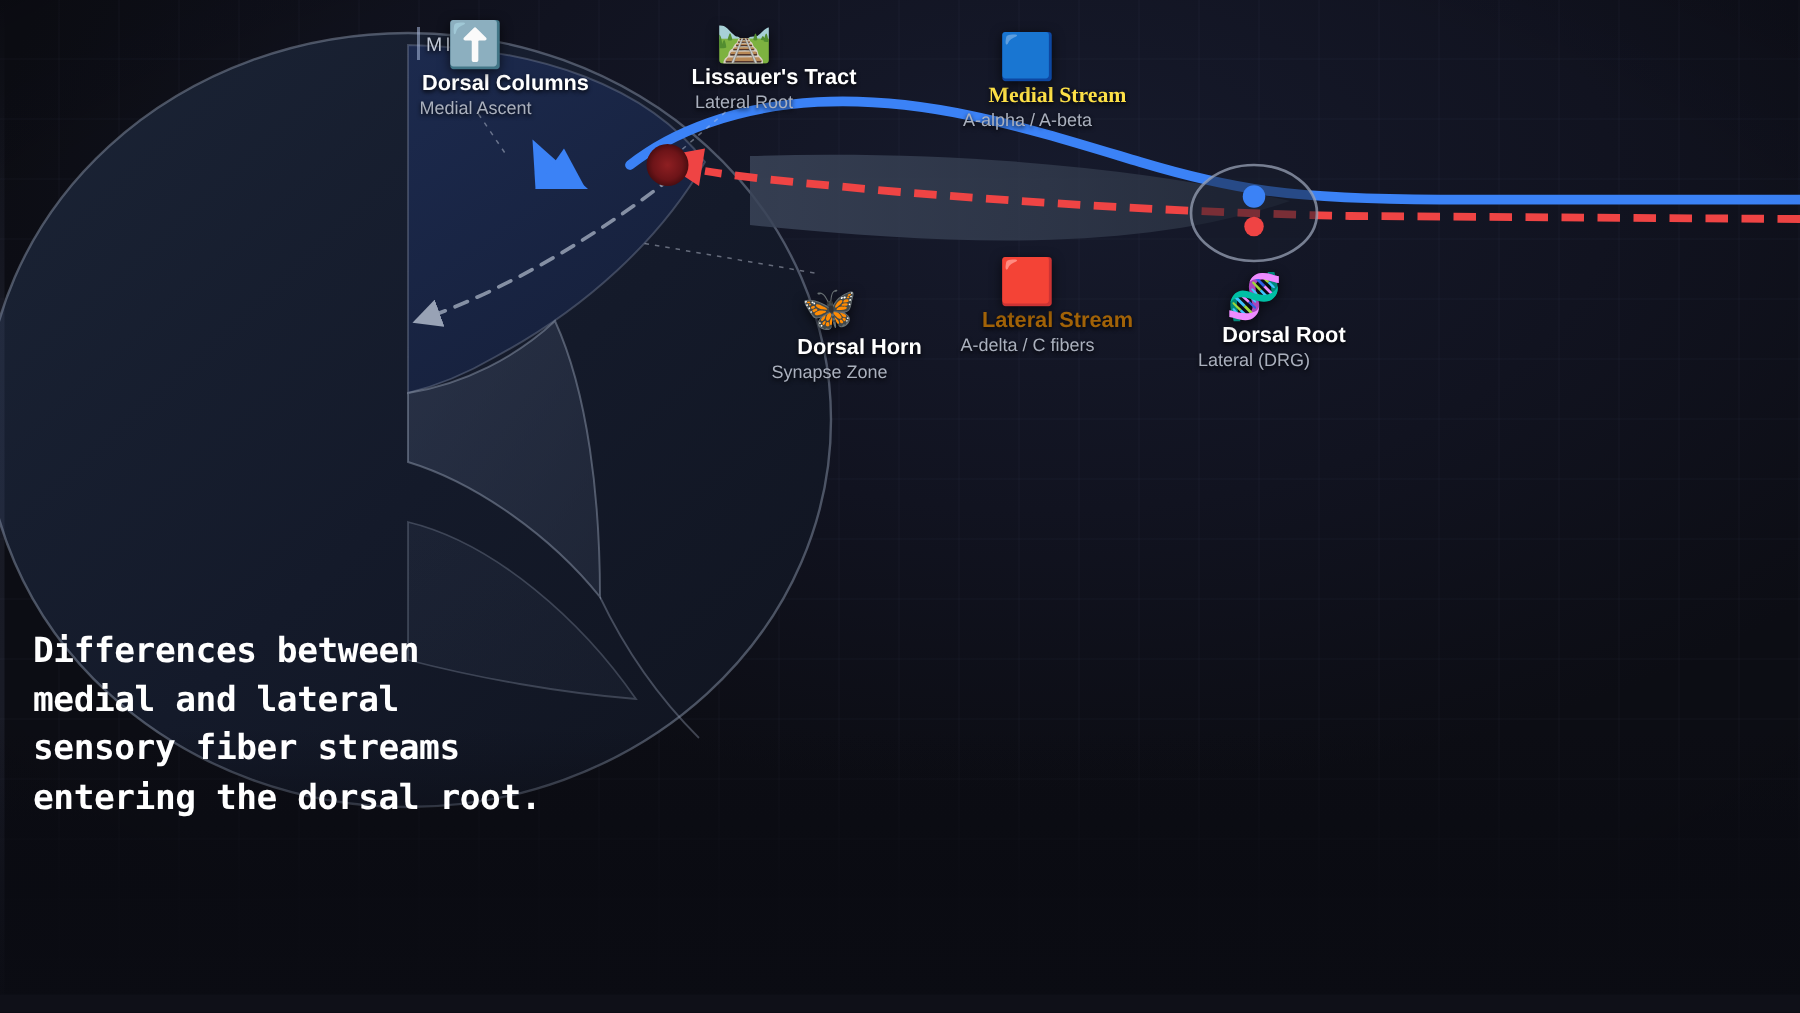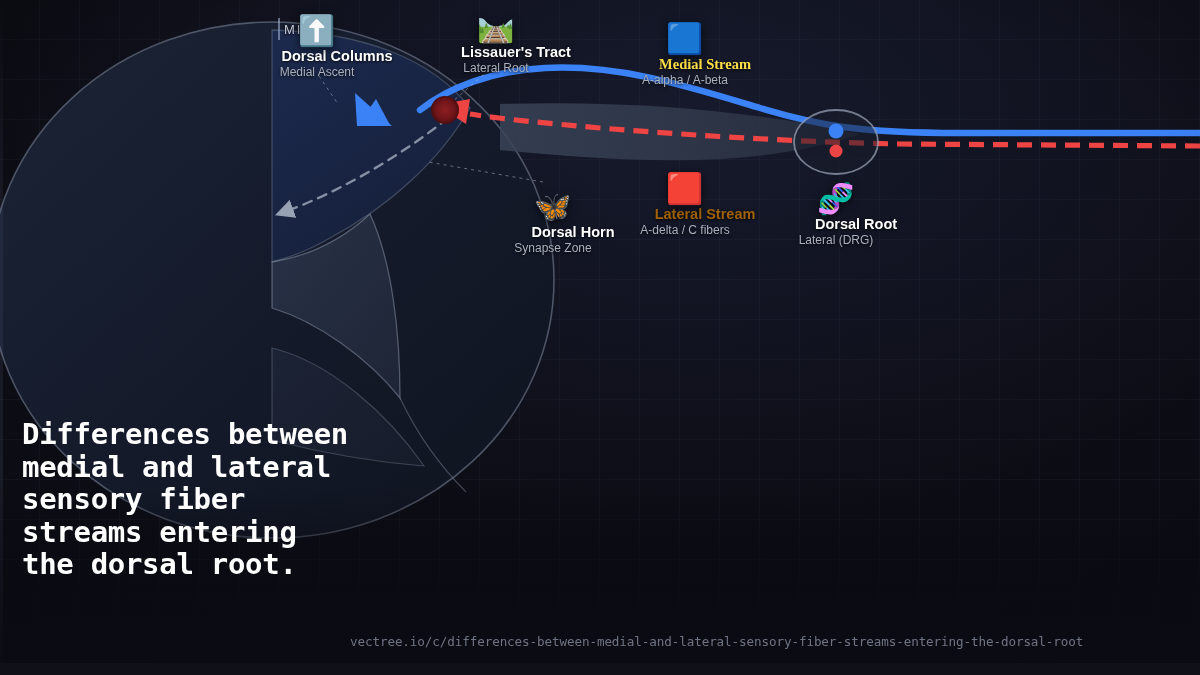--- a/index.html
+++ b/index.html
@@ -53,21 +53,21 @@
   .brand .logo{width:36px;height:36px;border-radius:11px;
      background:linear-gradient(150deg,#332a5e 0%,#241f44 60%,#1d1a36 100%);
      border:1px solid rgba(150,120,230,.32);
      display:flex;align-items:center;justify-content:center;
      box-shadow:0 2px 8px rgba(0,0,0,.5);}
   .brand .name{font-family:"DejaVu Sans Mono","Liberation Mono",monospace;
      font-size:17px;font-weight:bold;color:#ffffff;letter-spacing:.5px;}
 
   .headline{position:absolute;left:22px;top:418px;width:340px;
      font-family:"DejaVu Sans Mono","Liberation Mono",monospace;
-     font-weight:bold;font-size:29px;line-height:32.5px;color:#ffffff;
+     font-weight:bold;font-size:23px;line-height:32.5px;color:#ffffff;
      letter-spacing:-0.3px;}
 
   .urlbar{position:absolute;left:350px;bottom:26px;right:10px;
      font-family:"DejaVu Sans Mono","Liberation Mono",monospace;
      font-size:12.6px;color:#6f7484;letter-spacing:-0.1px;white-space:nowrap;}
 </style>
 </head>
 <body>
 
 <div id="stage">
@@ -197,17 +197,16 @@
 
   <div class="lbl" style="left:836px;top:182px;">
     <span class="ico">🧬</span>
     <span class="t1">Dorsal Root</span>
     <span class="t2">Lateral (DRG)</span>
   </div>
 
 
   <div class="headline">Differences between medial and lateral sensory fiber streams entering the dorsal root.</div>
 
-  <div class="urlbar">vectree.io/c/differences-between-medial-and-lateral-sensory-fiber-streams-entering-the-dorsal-root</div>
 
   <div class="left-edge"></div>
   <div class="bottom-bar"></div>
 </div>
 
 </body></html>

